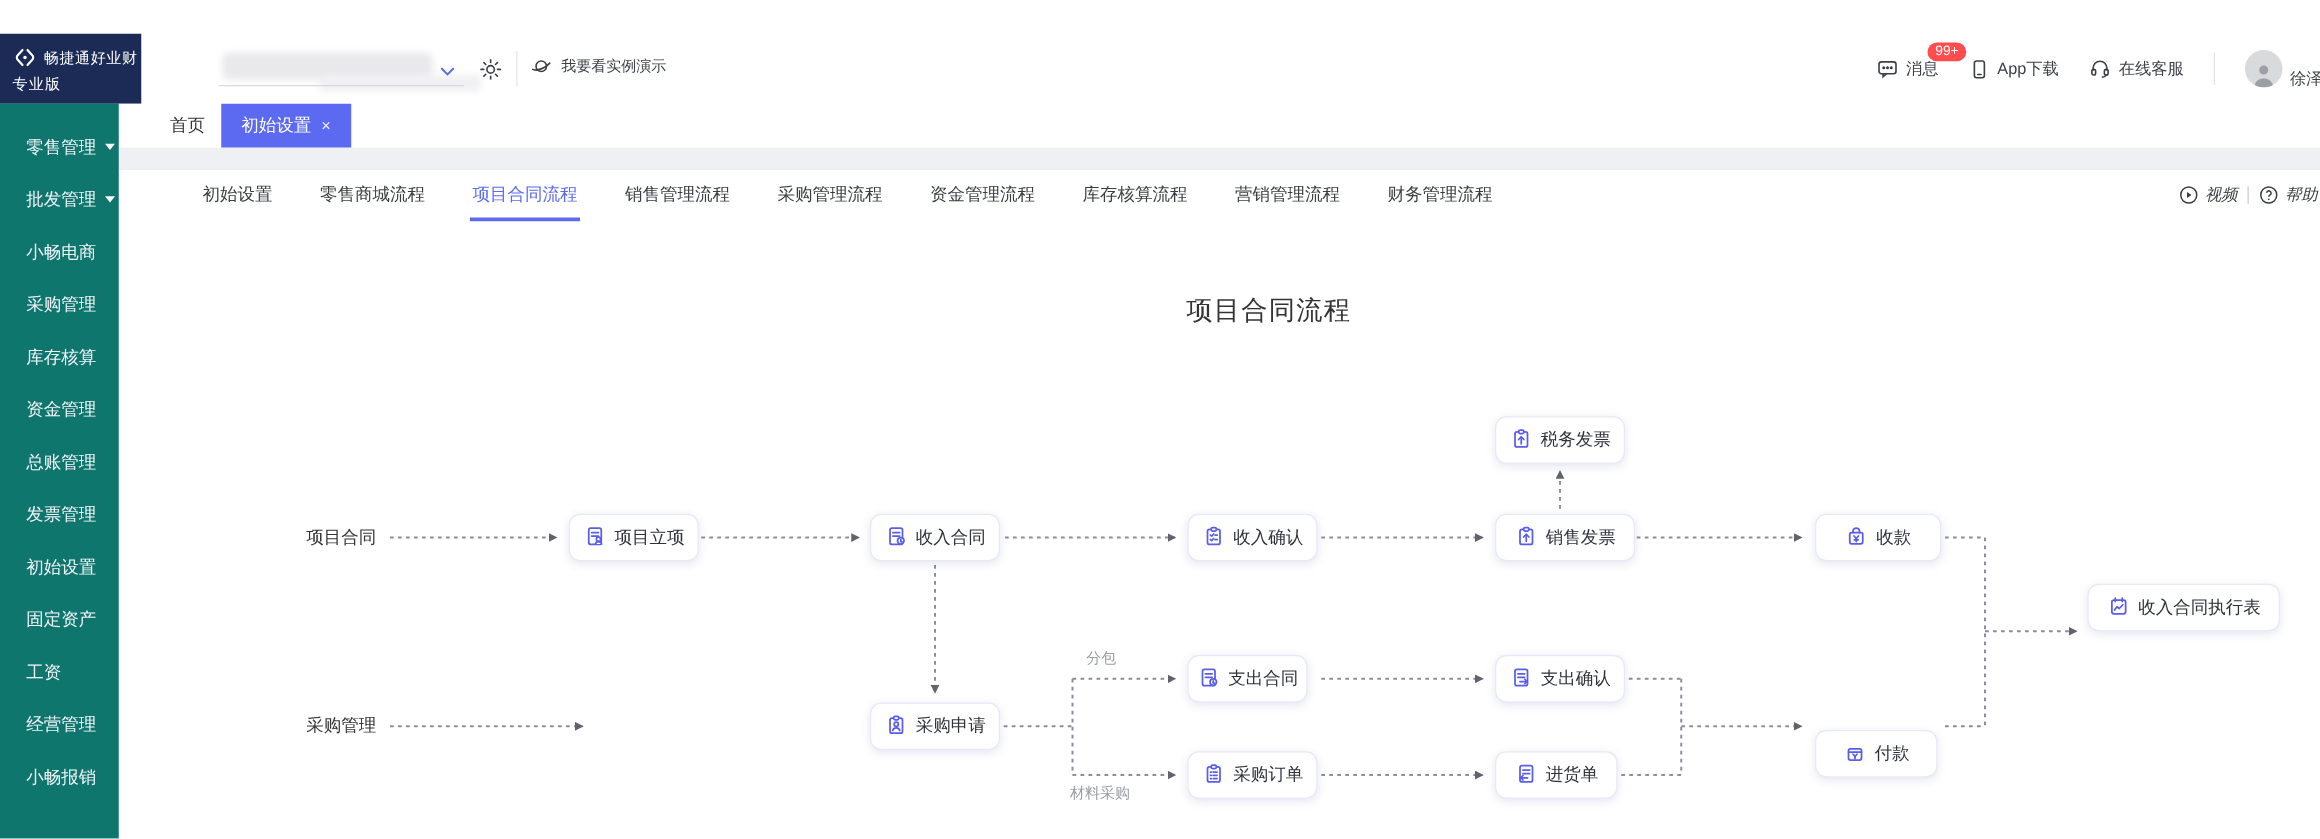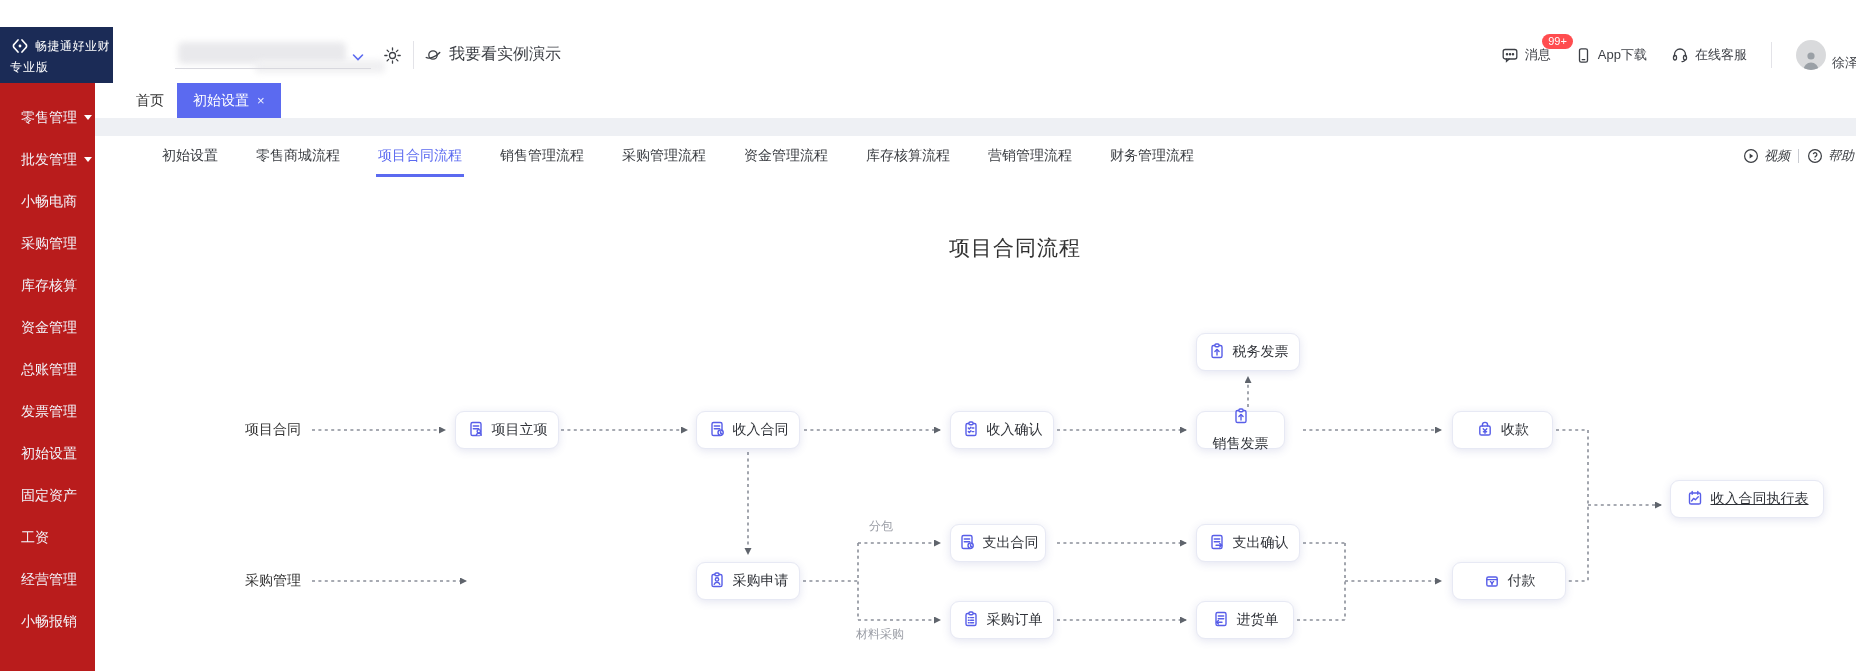--- a/index.html
+++ b/index.html
@@ -12,36 +12,36 @@
   .logo-row{display:flex;align-items:center;gap:5px;padding:9px 0 0 10px;}
   .brand{font-size:12px;white-space:nowrap;letter-spacing:.5px;}
   .edition{font-size:12px;padding:3px 0 0 10px;letter-spacing:1px;}
   .acct-blur1{position:absolute;left:178px;top:15px;width:168px;height:22px;border-radius:5px;background:#e9e9ec;filter:blur(3px);}
   .acct-blur2{position:absolute;left:255px;top:33px;width:130px;height:13px;border-radius:4px;background:#f0f0f2;filter:blur(3px);}
   .acct-line{position:absolute;left:175px;top:41px;width:196px;height:1px;background:#d8d8de;}
   .hicon{display:inline-flex;align-items:center;justify-content:center;}
   .chev{position:absolute;left:350px;top:22px;}
   .gear{position:absolute;left:383px;top:19px;cursor:pointer;}
   .hdiv1{position:absolute;left:413px;top:14px;width:1px;height:28px;background:#e3e3e8;}
-  .demo{position:absolute;left:424px;top:17px;display:flex;align-items:center;gap:7px;font-size:16px;color:#3c3f45;cursor:pointer;}
+  .demo{position:absolute;left:424px;top:17px;display:flex;align-items:center;gap:7px;font-size:12px;color:#3c3f45;cursor:pointer;}
   .hright{position:absolute;right:0;top:0;height:56px;display:flex;align-items:center;gap:24px;padding-right:0;}
   .hitem{display:flex;align-items:center;gap:6px;font-size:13px;color:#3c3f45;cursor:pointer;position:relative;}
   .badge{position:absolute;top:-12px;right:-22px;background:#ff4d4f;color:#fff;font-size:11px;line-height:15px;padding:0 6px;border-radius:8px;}
   .hdiv2{width:1px;height:26px;background:#e3e3e8;}
   .avatar{width:30px;height:30px;border-radius:50%;background:#d9dadc;display:flex;align-items:flex-end;justify-content:center;overflow:hidden;}
   .uname{font-size:13px;color:#3c3f45;white-space:nowrap;width:24px;overflow:visible;margin-top:16px;}
 
   
   .tabrow{position:absolute;left:95px;top:83px;right:0;height:35px;background:#fff;z-index:6;}
   .tab-home{position:absolute;left:23px;top:0;height:35px;line-height:35px;font-size:14px;color:#333;padding:0 18px;cursor:pointer;}
   .tab-active{position:absolute;left:82px;top:0;height:35px;background:#5b6af0;color:#fff;font-size:14px;display:flex;align-items:center;gap:8px;padding:0 16px;cursor:pointer;}
   .tab-close{font-size:13px;opacity:.9;cursor:pointer;}
 
   
-  .sidebar{position:absolute;left:0;top:83px;width:95px;height:588px;background:#b91c1c;z-index:6;padding-top:13px;box-sizing:border-box;}
+  .sidebar{position:absolute;left:0;top:83px;width:95px;height:588px;background:#0f766e;z-index:6;padding-top:13px;box-sizing:border-box;}
   .sitem{position:relative;height:42px;line-height:42px;color:#f2f4fa;font-size:14px;padding-left:21px;cursor:pointer;white-space:nowrap;}
   .caret{position:absolute;right:3px;top:19px;width:0;height:0;border-left:4px solid transparent;border-right:4px solid transparent;border-top:5px solid #fff;}
 
   
   .graystrip{position:absolute;left:95px;top:118px;right:0;height:18px;background:#eef0f4;z-index:5;}
   .nav{position:absolute;left:95px;top:136px;right:0;height:40px;background:#fff;z-index:5;display:flex;align-items:flex-start;gap:34px;padding-left:65px;}
   .nitem{font-size:14px;color:#3a3d42;padding:11px 2px 9px;cursor:pointer;white-space:nowrap;}
   .nitem.active{color:#5b6af0;border-bottom:3px solid #5b6af0;}
   .nav-right{position:absolute;right:2px;top:136px;height:40px;display:flex;align-items:center;gap:8px;z-index:6;font-size:13px;color:#3a3d42;}
   .nav-right .vitem{display:flex;align-items:center;gap:5px;cursor:pointer;font-style:italic;}
@@ -339,21 +339,21 @@
             <use href="#sym-doc-badge-icon"></use>
           </svg></span>
       <span>收入合同</span>
     </div>
     <div class="node" style="left:950px;top:411px;width:104px;">
       <span><svg width="18" height="18" fill="none" stroke="#585ee8" stroke-width="1.4" stroke-linecap="round" stroke-linejoin="round">
             <use href="#sym-clipboard-check-icon"></use>
           </svg></span>
       <span>收入确认</span>
     </div>
-    <div class="node" style="left:1196px;top:411px;width:89px;flex-direction:column;">
+    <div class="node" style="left:1196px;top:411px;width:112px;">
       <span><svg width="18" height="18" fill="none" stroke="#585ee8" stroke-width="1.4" stroke-linecap="round" stroke-linejoin="round">
             <use href="#sym-invoice-up-icon"></use>
           </svg></span>
       <span>销售发票</span>
     </div>
     <div class="node" style="left:1196px;top:333px;width:104px;">
       <span><svg width="18" height="18" fill="none" stroke="#585ee8" stroke-width="1.4" stroke-linecap="round" stroke-linejoin="round">
             <use href="#sym-invoice-up-icon"></use>
           </svg></span>
       <span>税务发票</span>
@@ -387,27 +387,27 @@
             <use href="#sym-clipboard-list-icon"></use>
           </svg></span>
       <span>采购订单</span>
     </div>
     <div class="node" style="left:1196px;top:601px;width:98px;">
       <span><svg width="18" height="18" fill="none" stroke="#585ee8" stroke-width="1.4" stroke-linecap="round" stroke-linejoin="round">
             <use href="#sym-doc-arrow-left-icon"></use>
           </svg></span>
       <span>进货单</span>
     </div>
-    <div class="node" style="left:1452px;top:562px;width:114px;">
+    <div class="node" style="left:1452px;top:584px;width:98px;">
       <span><svg width="18" height="18" fill="none" stroke="#585ee8" stroke-width="1.4" stroke-linecap="round" stroke-linejoin="round">
             <use href="#sym-cash-out-icon"></use>
           </svg></span>
       <span>付款</span>
     </div>
-    <div class="node" style="left:1670px;top:480px;width:154px;text-decoration:underline;">
+    <div class="node" style="left:1670px;top:467px;width:154px;">
       <span><svg width="18" height="18" fill="none" stroke="#585ee8" stroke-width="1.4" stroke-linecap="round" stroke-linejoin="round">
             <use href="#sym-calendar-chart-icon"></use>
           </svg></span>
       <span>收入合同执行表</span>
     </div>
   </div>
 
 </div>
 
 </body></html>

